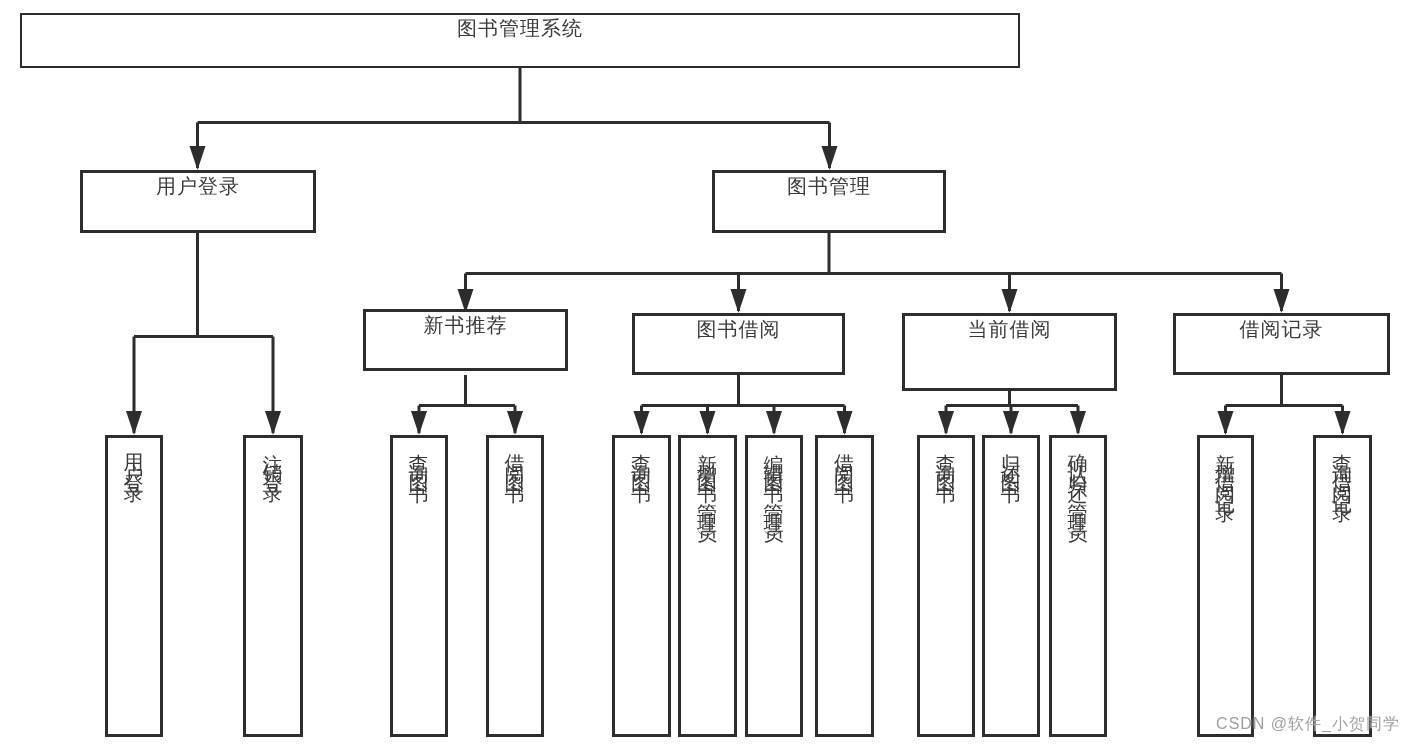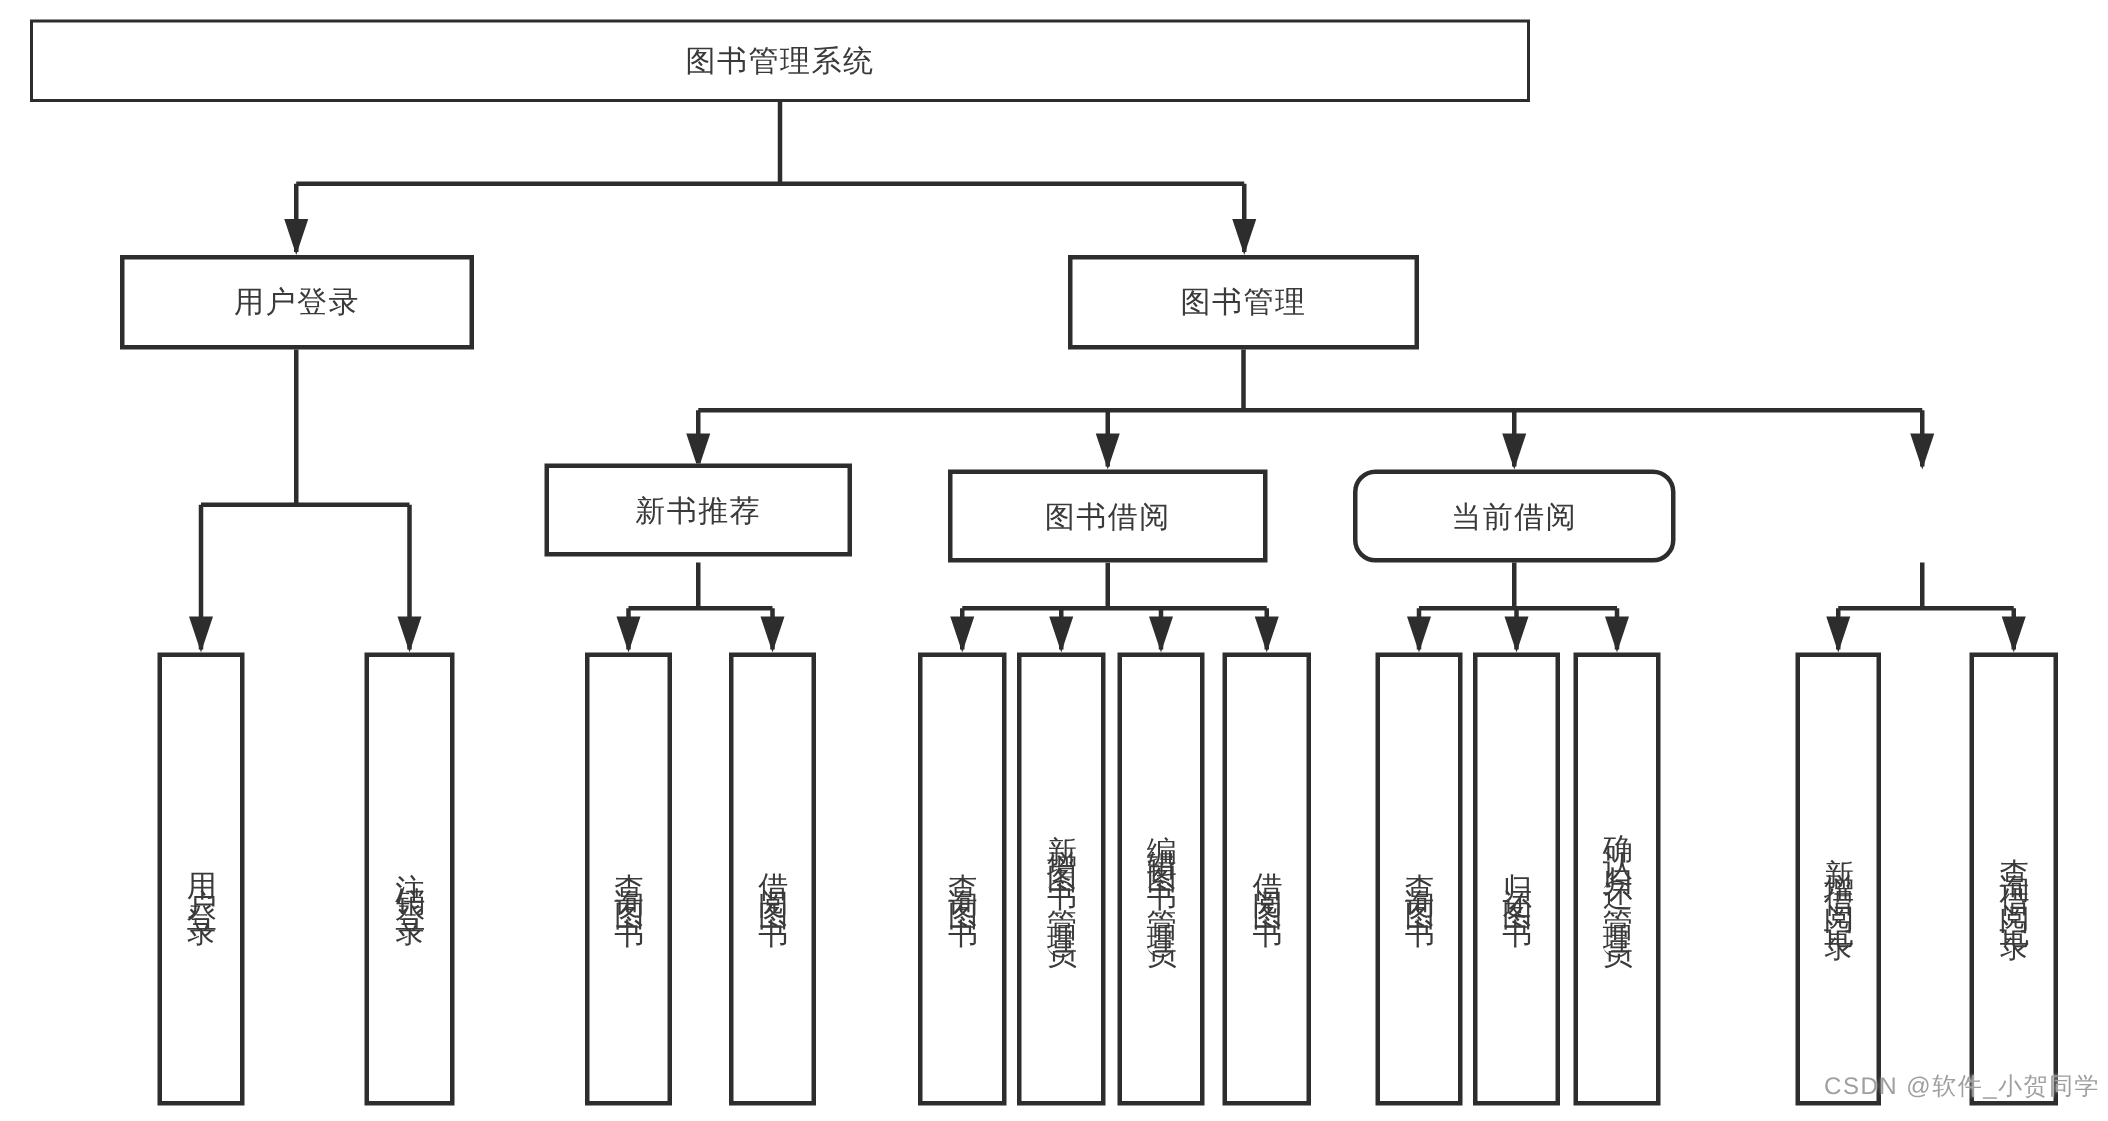--- a/index.html
+++ b/index.html
@@ -12,21 +12,21 @@
     color: #3a3a3a;
   }
   #canvas { position: absolute; inset: 0; width: 1405px; height: 747px; }
   svg.connectors { position: absolute; left: 0; top: 0; z-index: 0; }
   .node {
     position: absolute;
     box-sizing: border-box;
     background: #ffffff;
     border: 3px solid #2d2d2d;
     display: flex;
-    align-items: center;
+    align-items: flex-start;
     justify-content: center;
     font-size: 20px;
     letter-spacing: 1px;
     color: #3a3a3a;
     z-index: 1;
   }
   .node.root { border-width: 2px; }
   .leaf > span {
     writing-mode: vertical-lr;
     text-orientation: mixed;
@@ -99,22 +99,25 @@
   <div class="node" style="left:712px;top:170px;width:234px;height:63px;font-family:Liberation Mono, monospace;">
     <span>图书管理</span>
   </div>
 
   <div class="node" style="left:363px;top:309px;width:205px;height:62px;">
     <span>新书推荐</span>
   </div>
   <div class="node" style="left:632px;top:313px;width:213px;height:62px;">
     <span>图书借阅</span>
   </div>
-  <div class="node" style="left:902px;top:313px;width:215px;height:62px;border-radius:15px;">
+  <div class="node" style="left:902px;top:313px;width:215px;height:78px;">
     <span>当前借阅</span>
+  </div>
+  <div class="node" style="left:1173px;top:313px;width:217px;height:62px;">
+    <span>借阅记录</span>
   </div>
 
   <div class="node leaf" style="left:105px;top:435px;width:58px;height:302px;">
     <span>用户登录</span>
   </div>
   <div class="node leaf" style="left:243px;top:435px;width:60px;height:302px;">
     <span>注销登录</span>
   </div>
 
   <div class="node leaf" style="left:390px;top:435px;width:58px;height:302px;">

